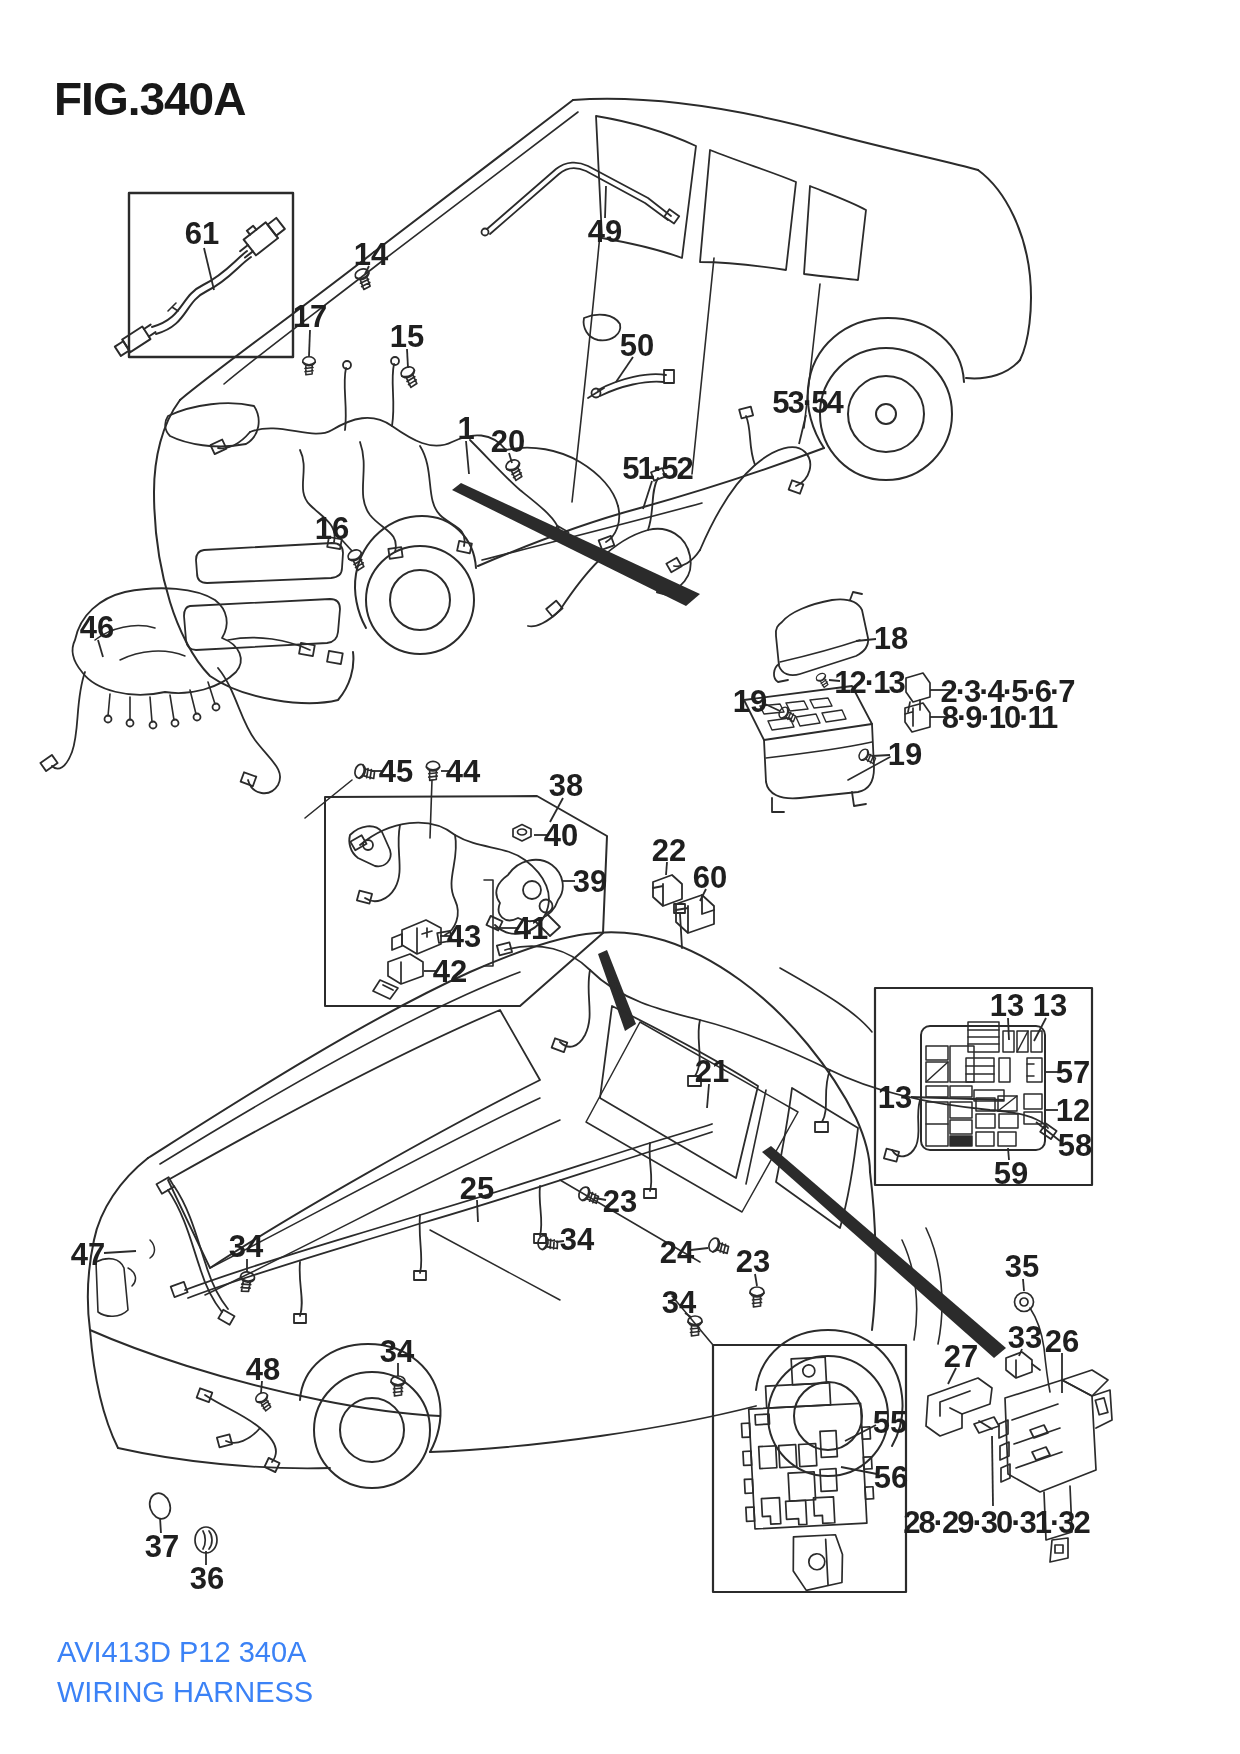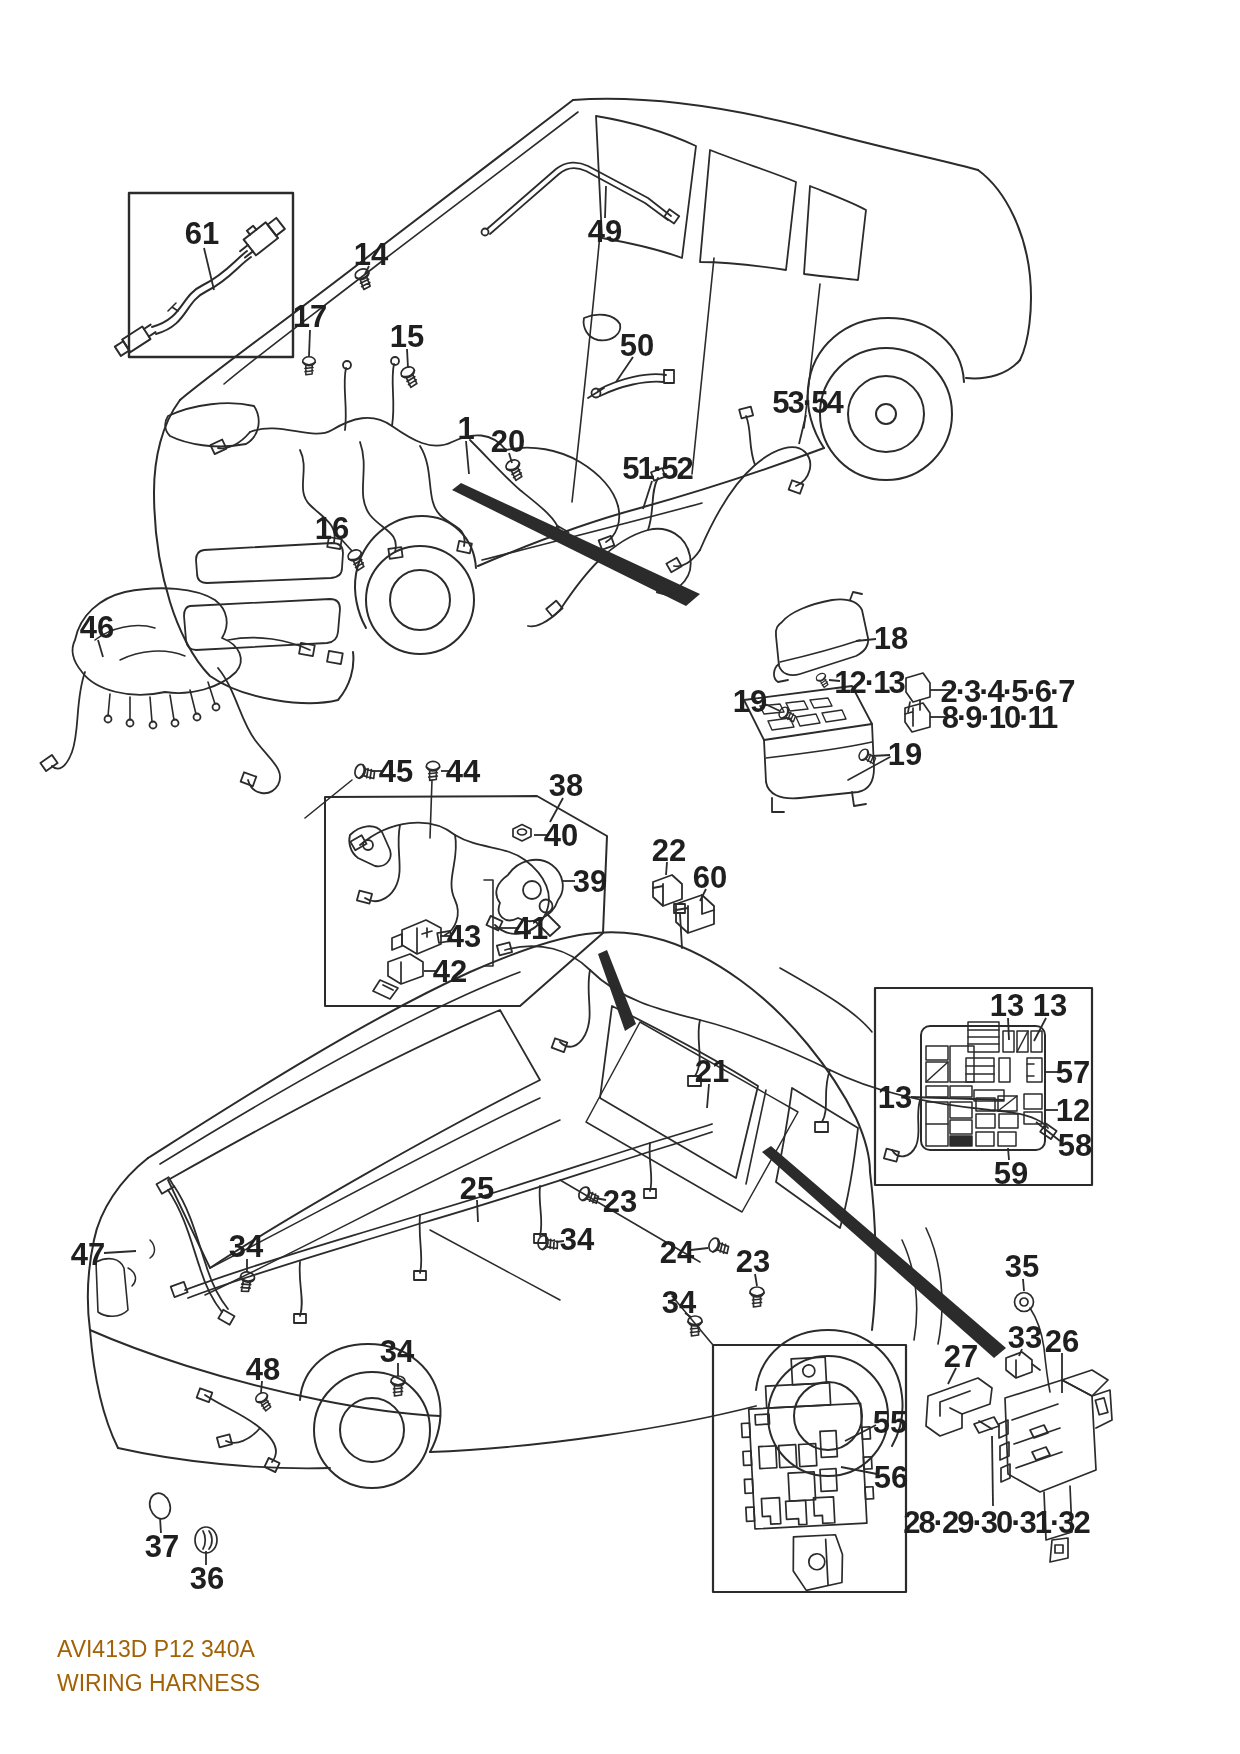--- a/index.html
+++ b/index.html
@@ -1,32 +1,33 @@
 <!DOCTYPE html>
 <html><head>
 <meta charset="utf-8">
 <style>
   html,body{margin:0;padding:0;background:#fff;}
   .page{position:relative;width:1240px;height:1754px;background:#fff;overflow:hidden;
         font-family:"Liberation Sans",sans-serif;color:#1e1e1e;}
   .fig-title{position:absolute;left:54px;top:72px;font-size:46px;font-weight:700;
              letter-spacing:-1px;color:#181818;}
-  .footer{position:absolute;left:57px;top:1636px;font-size:23px;font-weight:400;color:#a16207;}
+  .footer{position:absolute;left:57px;top:1636px;font-size:29px;font-weight:400;color:#3b82f6;}
   .footer div{margin-bottom:7px;}
   svg{position:absolute;left:0;top:0;}
   .callout{font-family:"Liberation Sans",sans-serif;font-size:31px;font-weight:700;
            fill:#1f1f1f;text-anchor:middle;dominant-baseline:central;}
   .tight{letter-spacing:-2px;}
   #callout-layer line{stroke:#2b2b2b;stroke-width:1.8;}
 </style>
 </head>
 <body>
 
 <div class="page">
 
+  <div class="fig-title">FIG.340A</div>
 
   <svg width="1240" height="1754" viewBox="0 0 1240 1754">
     <defs>
       <g id="screw" stroke="#2b2b2b" fill="none" stroke-width="1.7">
         <ellipse cx="0" cy="-3" rx="7" ry="5"></ellipse>
         <path d="M-7,-2 Q0,4 7,-2"></path>
         <path d="M-3.5,2 L-3.5,12 M3.5,1 L3.5,11 M-4.5,5 L4.5,4 M-4.5,8.5 L4.5,7.5 M-3.5,12 L3.5,11"></path>
       </g>
       <g id="nut" stroke="#2b2b2b" fill="none" stroke-width="1.7">
         <path d="M-9,-4 L0,-8.5 L9,-4 L9,3.5 L0,8 L-9,3.5 Z"></path>

